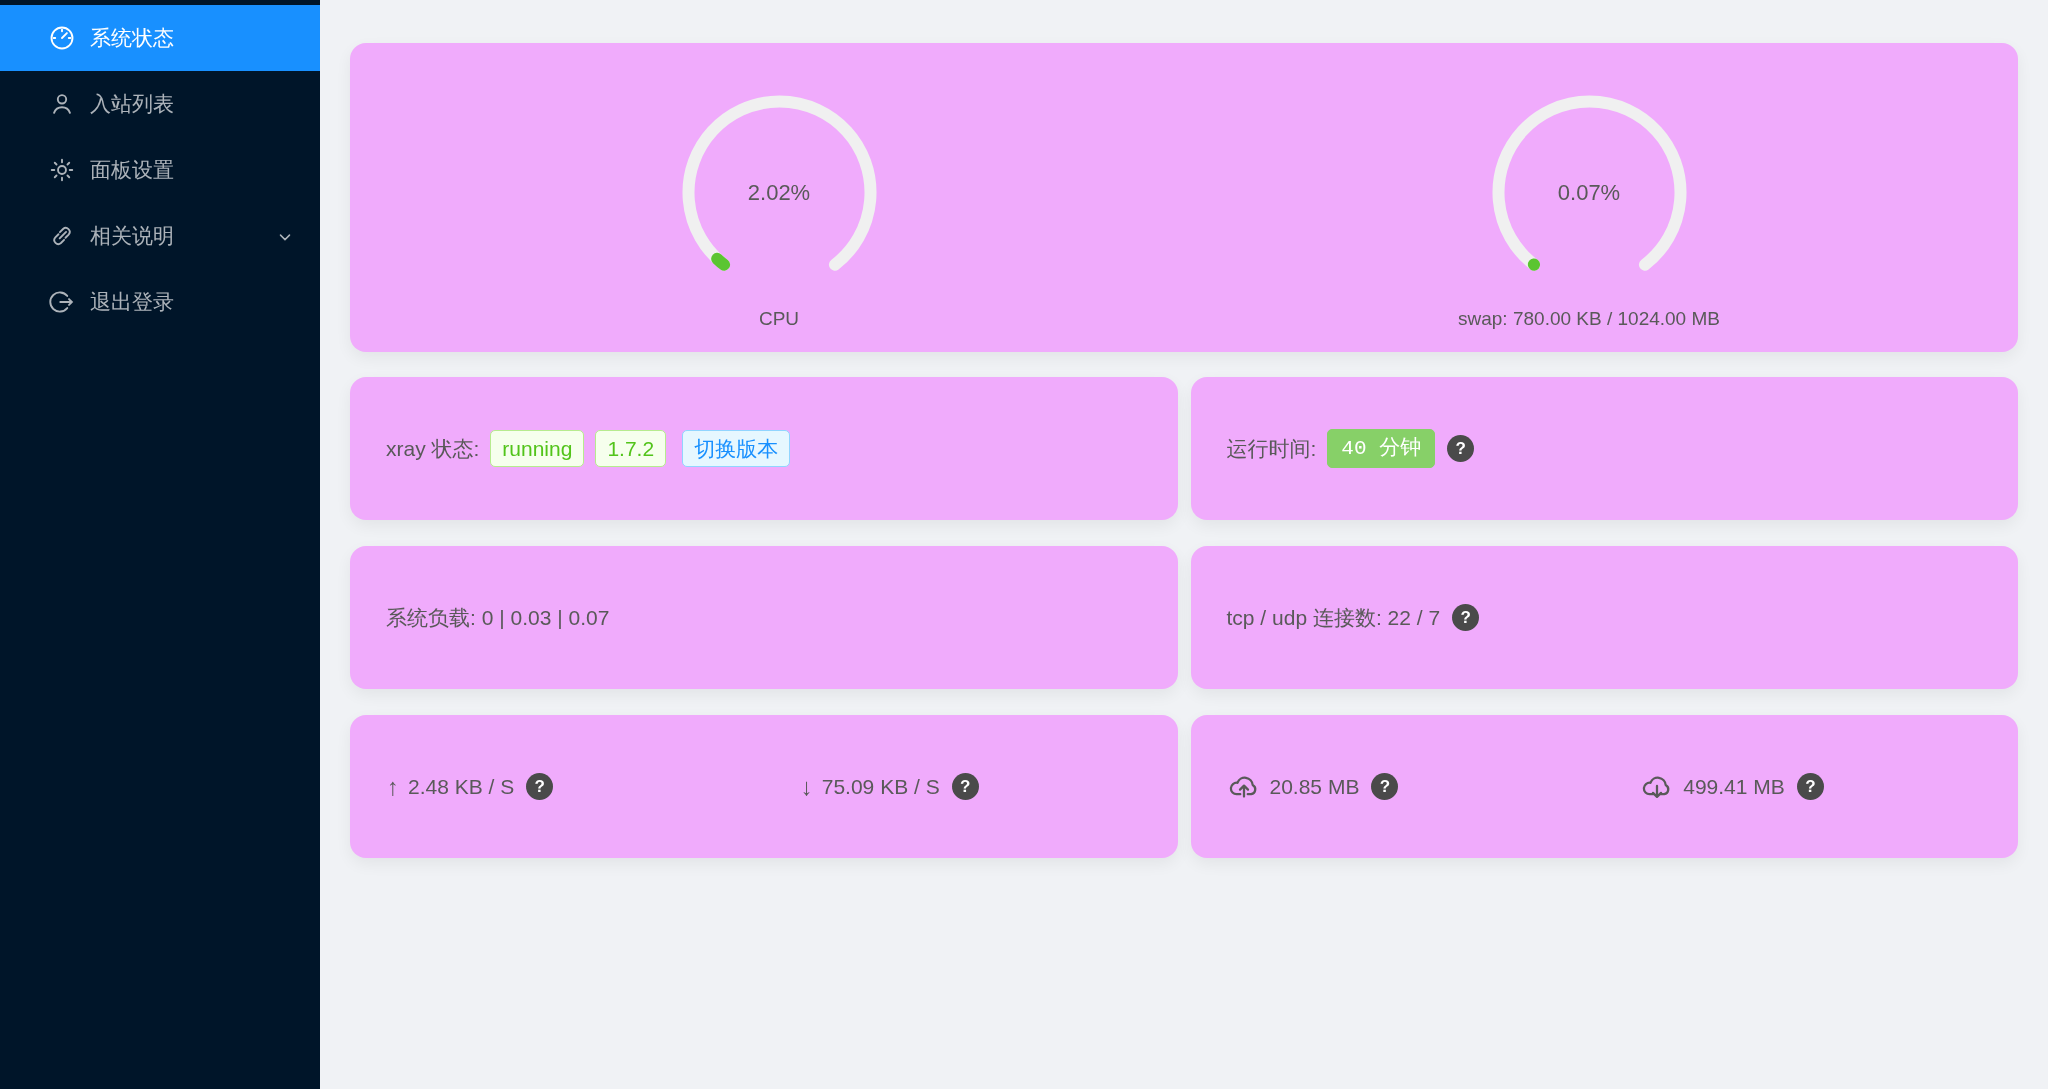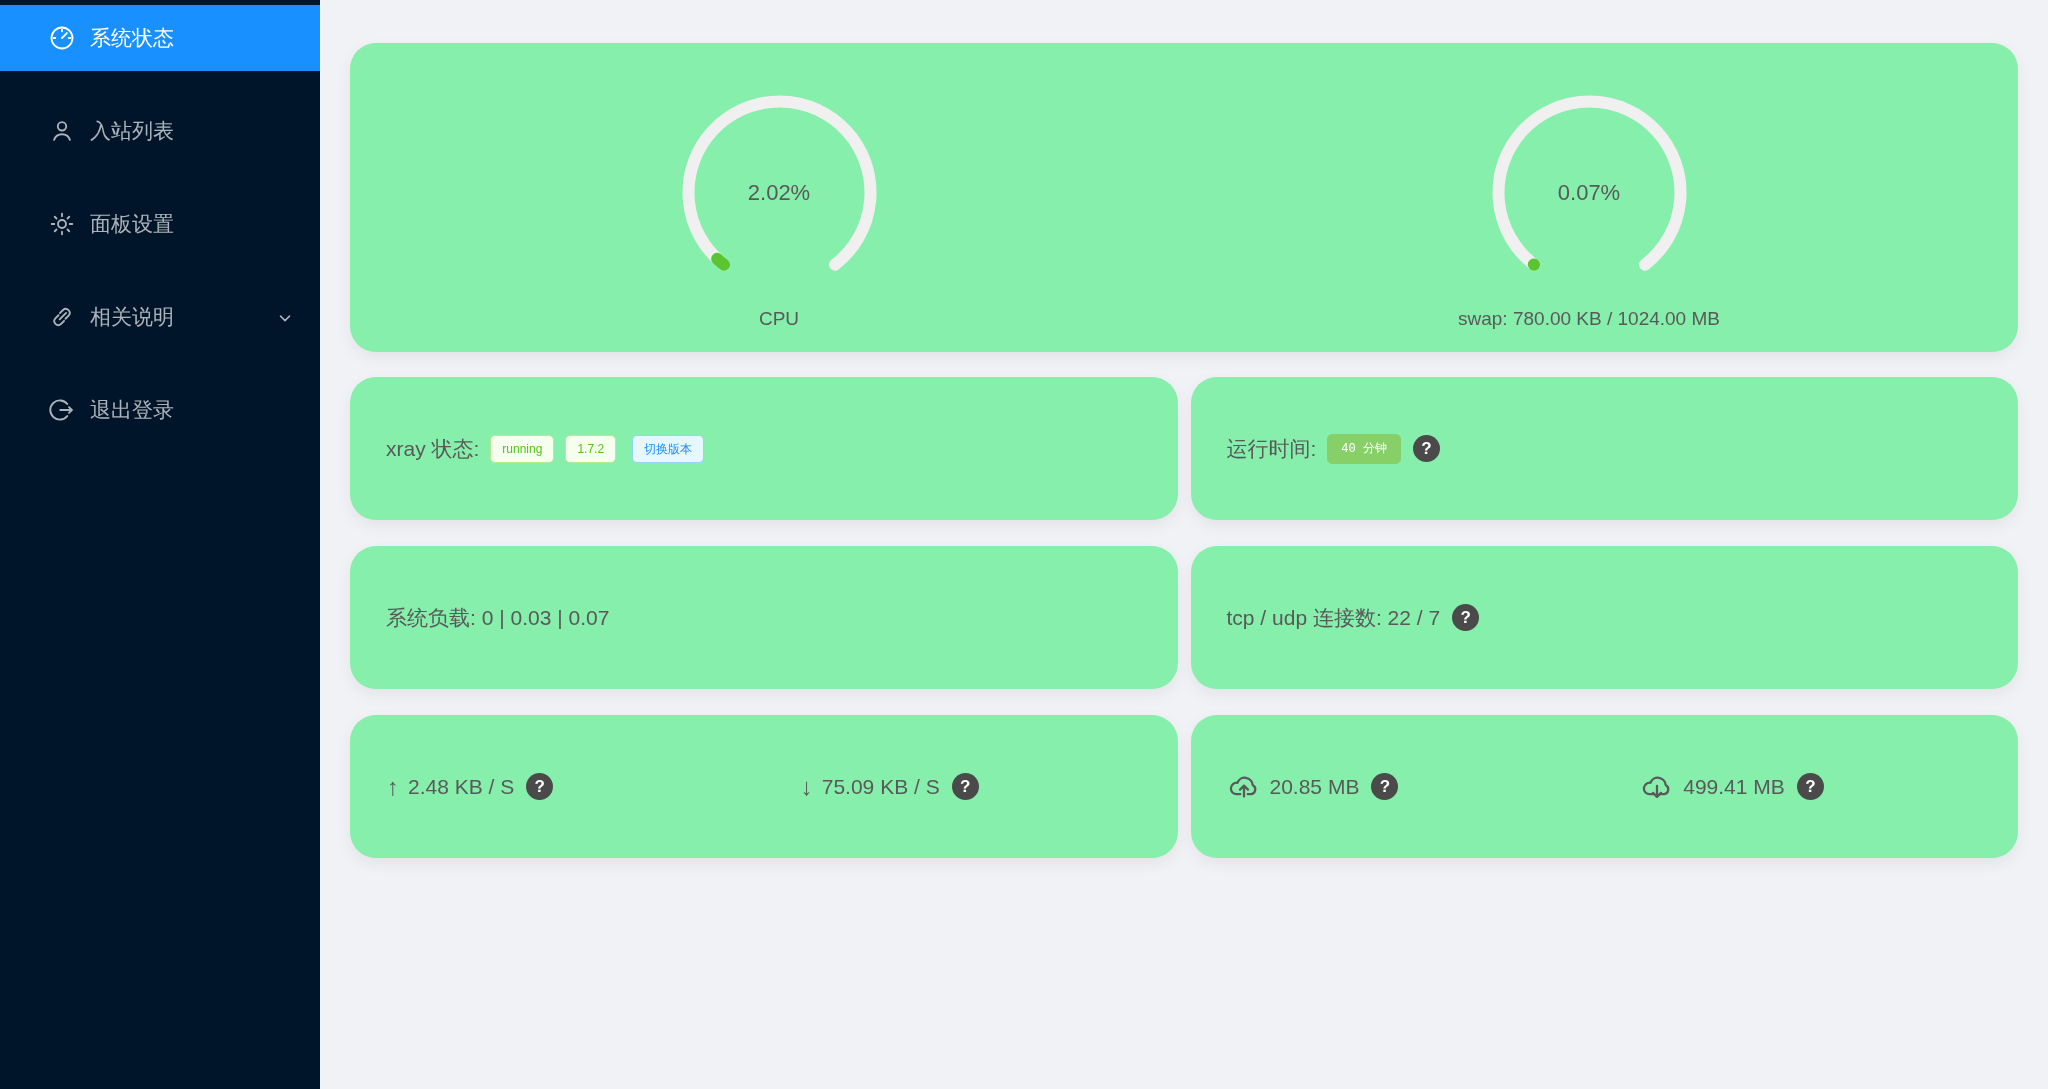--- a/index.html
+++ b/index.html
@@ -13,38 +13,38 @@
   .sidebar {
     position: absolute; left: 0; top: 0; bottom: 0;
     width: 320px;
     background: #001529;
   }
   .menu { padding-top: 5px; }
   .menu-item {
     height: 66px;
     display: flex; align-items: center;
     padding-left: 48px;
-    margin-bottom: 27px;
+    margin-bottom: 0;
     position: relative;
     color: rgba(255,255,255,0.68);
     font-size: 21px;
     cursor: pointer;
   }
   .menu-item.active { background: #1890ff; color: #ffffff; }
   .mi-icon { width: 28px; height: 28px; margin-right: 14px; flex: 0 0 auto; display: flex; align-items: center; justify-content: center; }
   .mi-icon svg { width: 100%; height: 100%; }
   .mi-chevron { position: absolute; right: 26px; top: 50%; transform: translateY(-50%); width: 18px; height: 18px; }
   
   .main {
     position: absolute; left: 320px; top: 0; right: 0; bottom: 0;
     padding: 43px 30px 0 30px;
   }
   .card {
-    background: #86efac;
-    border-radius: 26px;
+    background: #f0abfc;
+    border-radius: 16px;
     box-shadow: 0 6px 16px rgba(0,0,0,0.06);
   }
   .stats-card {
     height: 309px;
     display: flex;
     padding: 0 24px;
     margin-bottom: 25px;
   }
   .gauge-col {
     flex: 1 1 0;
@@ -69,21 +69,21 @@
     display: flex; align-items: center;
     padding: 0 36px;
     font-size: 21px; color: #595959;
     white-space: nowrap;
   }
   .split-card { padding: 0; }
   .split-col { width: 50%; display: flex; align-items: center; padding-left: 37px; }
   
   .tag {
     display: inline-flex; align-items: center;
-    font-size: 12px; line-height: 1;
+    font-size: 21px; line-height: 1;
     padding: 7px 11px;
     border-radius: 5px;
     border: 1px solid transparent;
     margin-left: 11px;
   }
   .tag-green { color: #52c41a; background: #f6ffed; border-color: #b7eb8f; }
   .tag-blue  { color: #1890ff; background: #e6f7ff; border-color: #91d5ff; cursor: pointer; margin-left: 16px; }
   .tag-solid { color: #ffffff; background: #87d068; border-color: #87d068; padding: 8px 13px; font-family: Liberation Mono, monospace; }
   .qicon {
     width: 27px; height: 27px;

